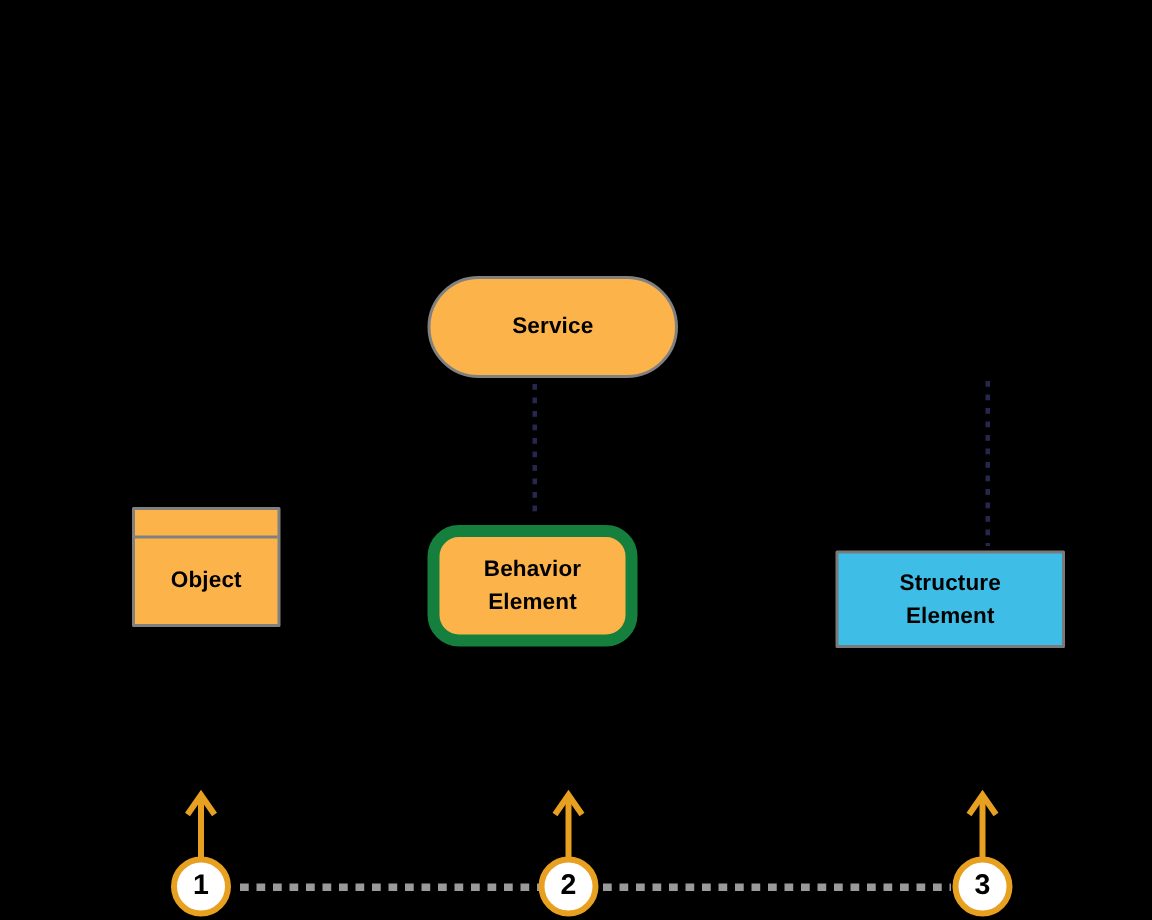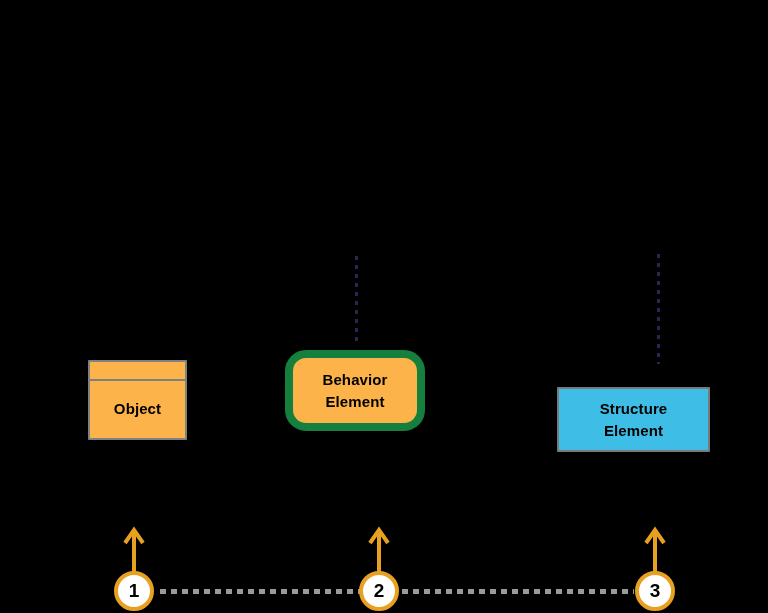--- a/index.html
+++ b/index.html
@@ -61,21 +61,21 @@
     right: 6px;
     top: 5px;
     width: 36px;
     height: 22px;
     pointer-events: none;
   }
 
   
   #node-object {
     left: 88px;
-    top: 360px;
+    top: 338px;
     width: 99px;
     height: 80px;
     background: #FCB44A;
     border: 2px solid #808080;
     border-radius: 1px;
     padding-top: 18px;
   }
   #object-header-rule {
     position: absolute;
     left: 0;
@@ -98,21 +98,20 @@
 
   
   #node-structure {
     left: 557px;
     top: 367px;
     width: 153px;
     height: 65px;
     background: #3EBEE7;
     border: 2px solid #7a7a7a;
     border-radius: 1px;
-    margin-top: 20px;
   }
 
   
   .connector-v {
     position: absolute;
     width: 3px;
     background-image: linear-gradient(
         to bottom,
         #26264f 0px, #26264f 4px,
         transparent 4px, transparent 9px);
@@ -175,20 +174,23 @@
   #step-arrow-3 { left: 642px; top: 525px; }
 </style>
 </head>
 <body>
 
 <div id="canvas">
 
   <div class="connector-v" id="connector-service-behavior"></div>
   <div class="connector-v" id="connector-interface-structure"></div>
 
+  <div class="node" id="node-service">
+    <span>Service</span>
+  </div>
 
 
   <div class="node" id="node-object">
     <div id="object-header-rule"></div>
     <span>Object</span>
   </div>
 
   <div class="node" id="node-behavior">
     <span>
       <span>Behavior</span><br>

